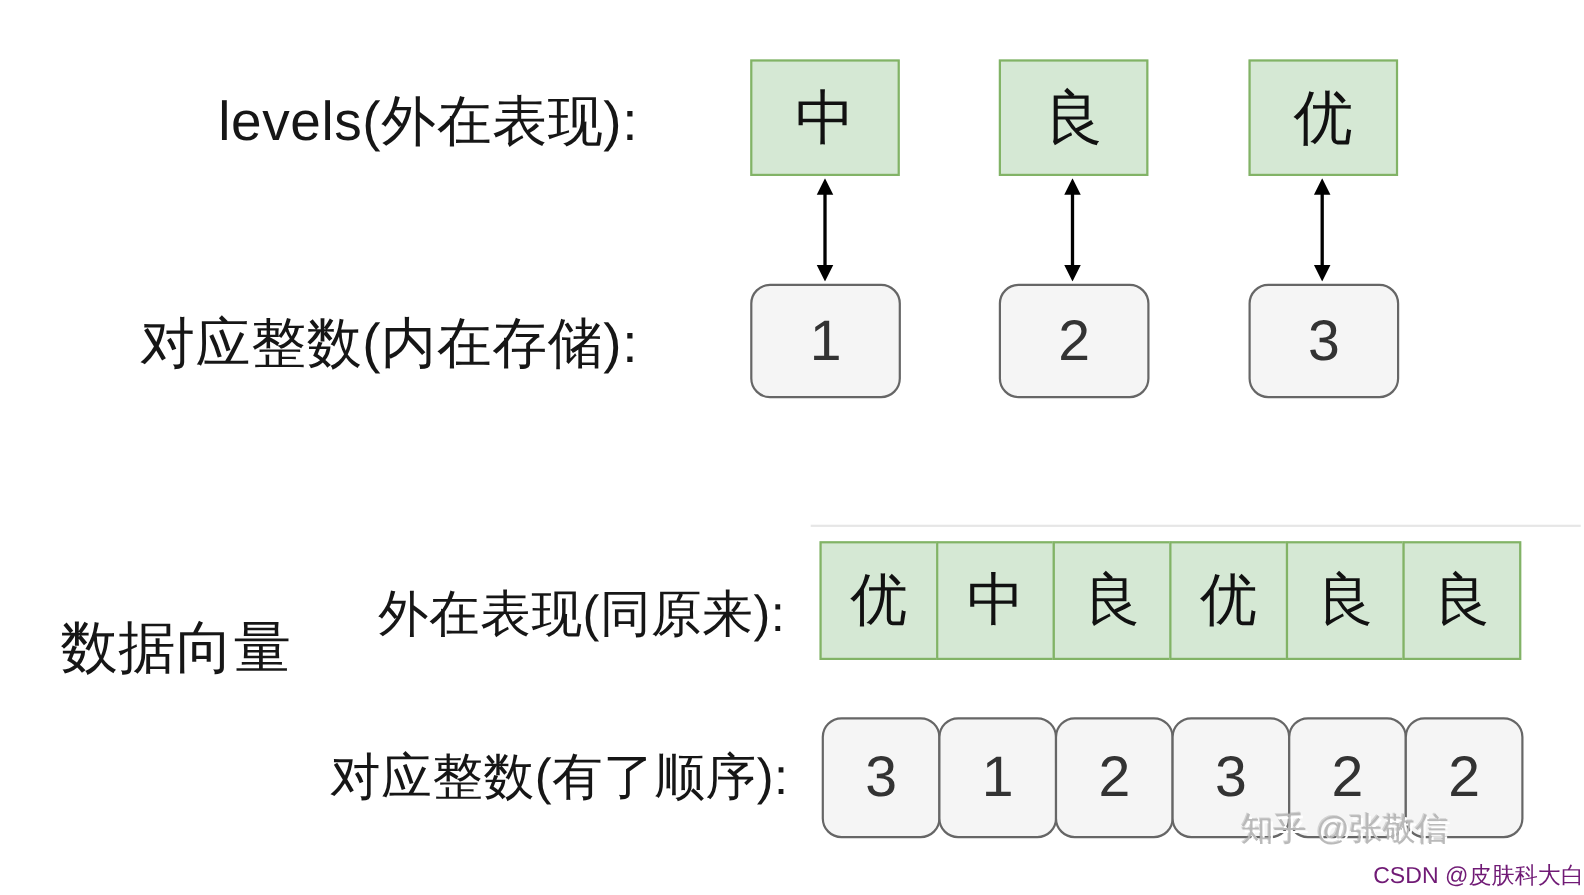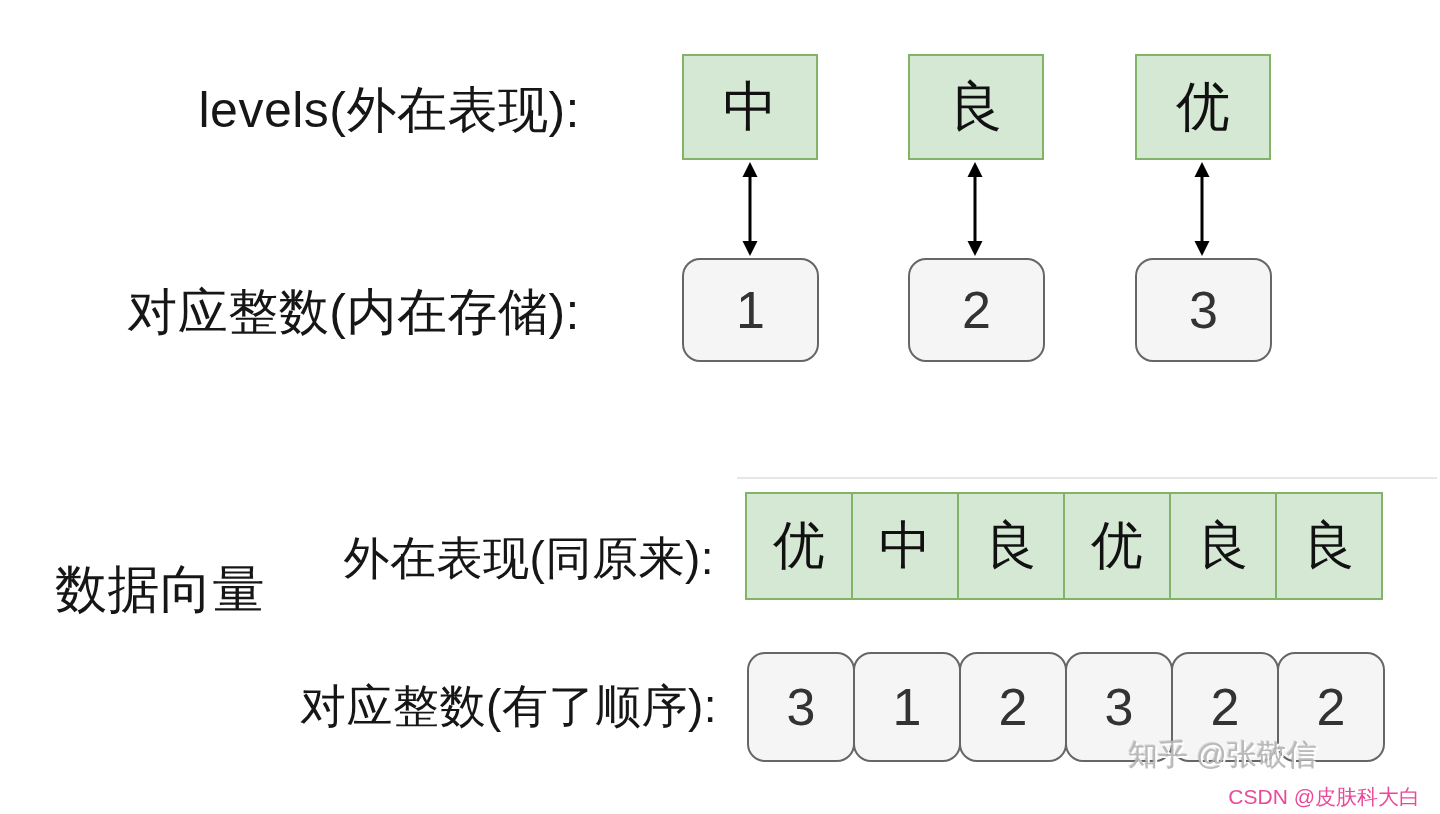--- a/index.html
+++ b/index.html
@@ -75,23 +75,23 @@
 
   
   .wm-zhihu {
     position: absolute; left: 1128px; top: 731px;
     font-size: 30px; line-height: 48px; white-space: nowrap;
     color: rgba(182,182,182,0.95);
     text-shadow: 2px 2px 0 #ffffff, -1px -1px 0 rgba(150,150,150,0.35);
     z-index: 5;
   }
   .wm-csdn {
-    position: absolute; right: 20px; top: 786px;
+    position: absolute; right: 0; top: 786px;
     font-size: 21px; line-height: 22px; white-space: nowrap;
-    color: #ec4899;
+    color: #701a75;
     z-index: 5;
   }
 </style>
 </head>
 <body>
 
 <div class="diagram-label lbl-lg" style="right:860px; top:85px;">levels(外在表现):</div>
 
 <div class="level-box" style="left:682px; top:54px;">
   <span>中</span>

